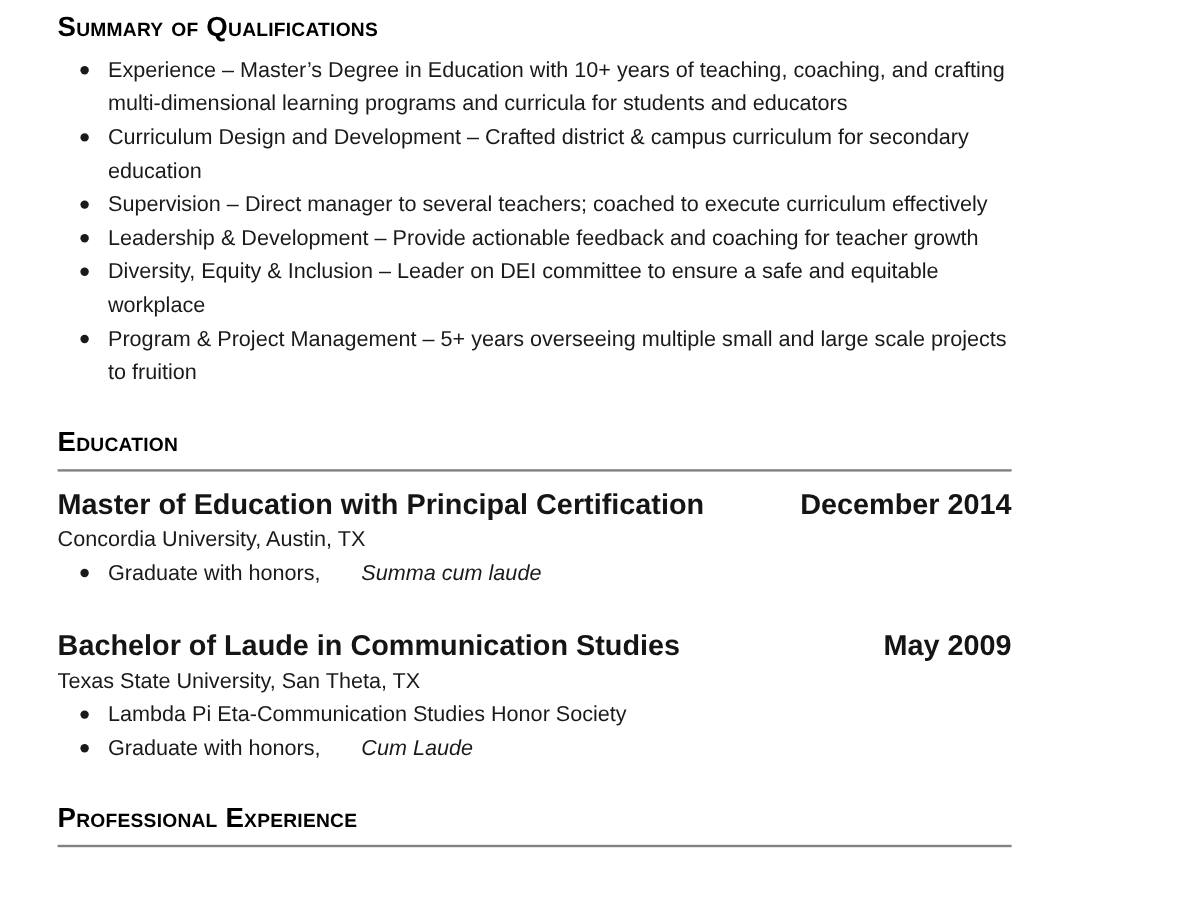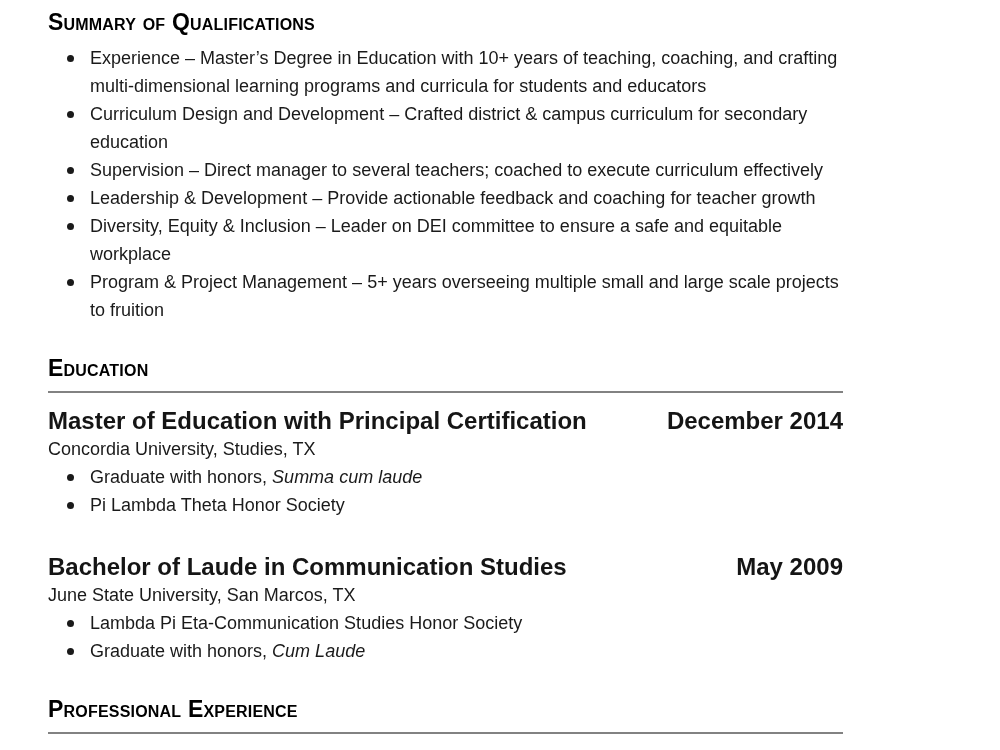--- a/index.html
+++ b/index.html
@@ -70,21 +70,21 @@
   }
   .entry-subtitle {
     font-size: 18px;
     line-height: 28px;
   }
   .entry-role {
     font-size: 18px;
     line-height: 28px;
     font-style: italic;
   }
-  em { font-style: italic; }
+  em { font-style: italic; margin-left: 29px; }
 </style>
 </head>
 <body>
 
 <div class="page">
 
   <div class="section" style="margin-top:0">
     <h2 class="section-heading">Summary of Qualifications</h2>
     <ul class="bullets">
       <li>Experience – Master’s Degree in Education with 10+ years of teaching, coaching, and crafting multi-dimensional learning programs and curricula for students and educators</li>
@@ -98,33 +98,32 @@
 
   <div class="section">
     <h2 class="section-heading">Education</h2>
     <hr class="rule">
 
     <div class="entry">
       <div class="entry-header">
         <span>Master of Education with Principal Certification</span>
         <span>December 2014</span>
       </div>
-      <div class="entry-subtitle">Concordia University, Studies, TX</div>
+      <div class="entry-subtitle">Concordia University, Austin, TX</div>
       <ul class="bullets" style="margin-top:0">
         <li><span>Graduate with honors, </span><em>Summa cum laude</em></li>
-        <li><span>Pi Lambda Theta Honor Society</span><em></em></li>
       </ul>
     </div>
 
     <div class="entry">
       <div class="entry-header">
         <span>Bachelor of Laude in Communication Studies</span>
         <span>May 2009</span>
       </div>
-      <div class="entry-subtitle">June State University, San Marcos, TX</div>
+      <div class="entry-subtitle">Texas State University, San Theta, TX</div>
       <ul class="bullets" style="margin-top:0">
         <li><span>Lambda Pi Eta-Communication Studies Honor Society</span><em></em></li>
         <li><span>Graduate with honors, </span><em>Cum Laude</em></li>
       </ul>
     </div>
   </div>
 
   <div class="section">
     <h2 class="section-heading">Professional Experience</h2>
     <hr class="rule">

